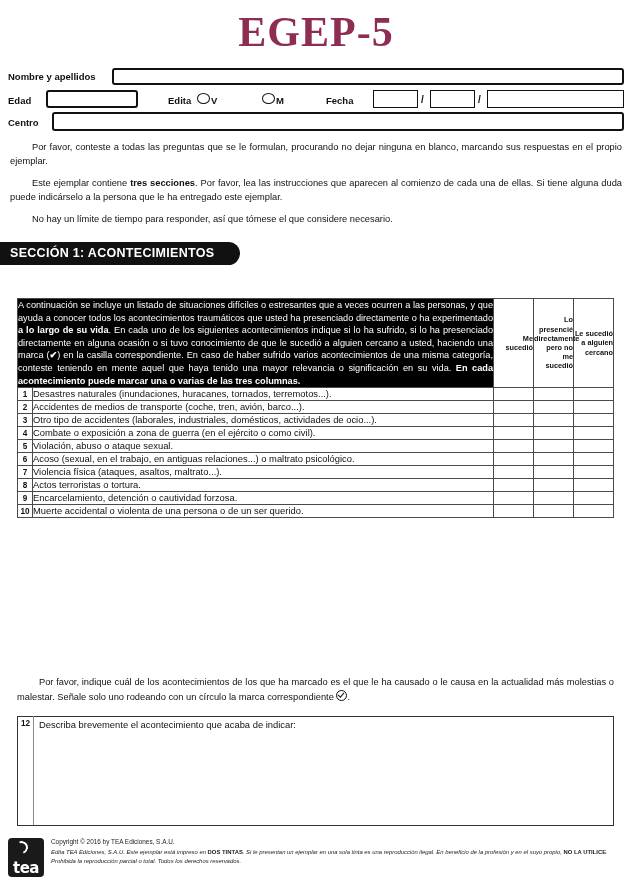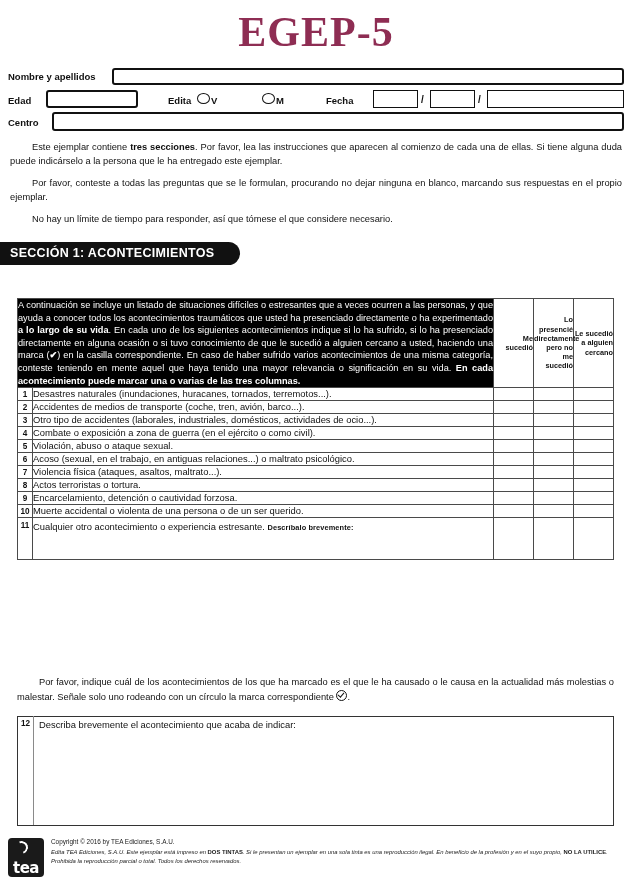--- a/index.html
+++ b/index.html
@@ -300,22 +300,22 @@
   <div class="box thin box-fm"></div>
   <span class="date-sep sep2">/</span>
   <div class="box thin box-fy"></div>
 
   <span class="fld-label lbl-centro">Centro</span>
   <div class="box thick box-centro"></div>
 </div>
 
 
 <div class="intro">
+  <p>Por favor, conteste a todas las preguntas que se le formulan, procurando no dejar ninguna en blanco, marcando sus respuestas en el propio ejemplar.</p>
   <p><span>Este ejemplar contiene </span><b>tres secciones</b><span>. Por favor, lea las instrucciones que aparecen al comienzo de cada una de ellas. Si tiene alguna duda puede indicárselo a la persona que le ha entregado este ejemplar.</span></p>
-  <p>Por favor, conteste a todas las preguntas que se le formulan, procurando no dejar ninguna en blanco, marcando sus respuestas en el propio ejemplar.</p>
   <p>No hay un límite de tiempo para responder, así que tómese el que considere necesario.</p>
 </div>
 
 
 <div class="section-banner">SECCIÓN 1: ACONTECIMIENTOS</div>
 
 
 <table class="tbl">
   <colgroup>
     <col style="width:15px">
@@ -409,27 +409,20 @@
     <td class="mark-cell"></td>
     <td class="mark-cell"></td>
   </tr>
   <tr>
     <td class="num-cell">10</td>
     <td class="item-cell">Muerte accidental o violenta de una persona o de un ser querido.</td>
     <td class="mark-cell"></td>
     <td class="mark-cell"></td>
     <td class="mark-cell"></td>
   </tr>
-  <tr class="row-tall">
-    <td class="num-cell" style="vertical-align:top;padding-top:3px">11</td>
-    <td class="item-cell"><span>Cualquier otro acontecimiento o experiencia estresante. </span><span class="sub">Descríbalo brevemente:</span></td>
-    <td class="mark-cell"></td>
-    <td class="mark-cell"></td>
-    <td class="mark-cell"></td>
-  </tr>
 </tbody>
   </table>
 
 
 <div class="mid-par">
   <span>Por favor, indique cuál de los acontecimientos de los que ha marcado es el que le ha causado o le causa en la actualidad más molestias o malestar. Señale solo uno rodeando con un círculo la marca correspondiente </span><span class="circ-check"></span><span>.</span>
 </div>
 
 
 <table class="tbl12">

